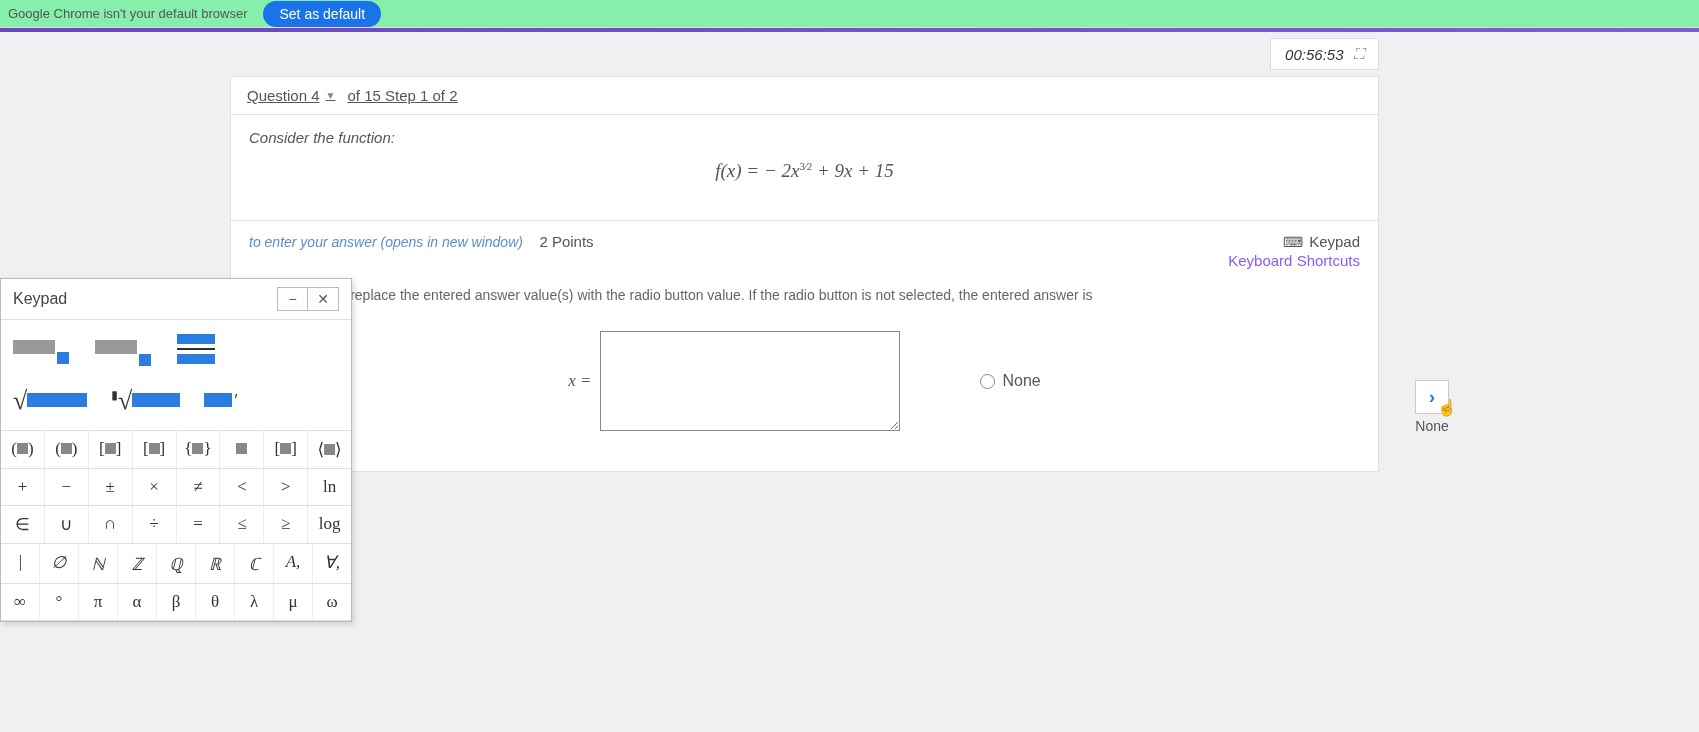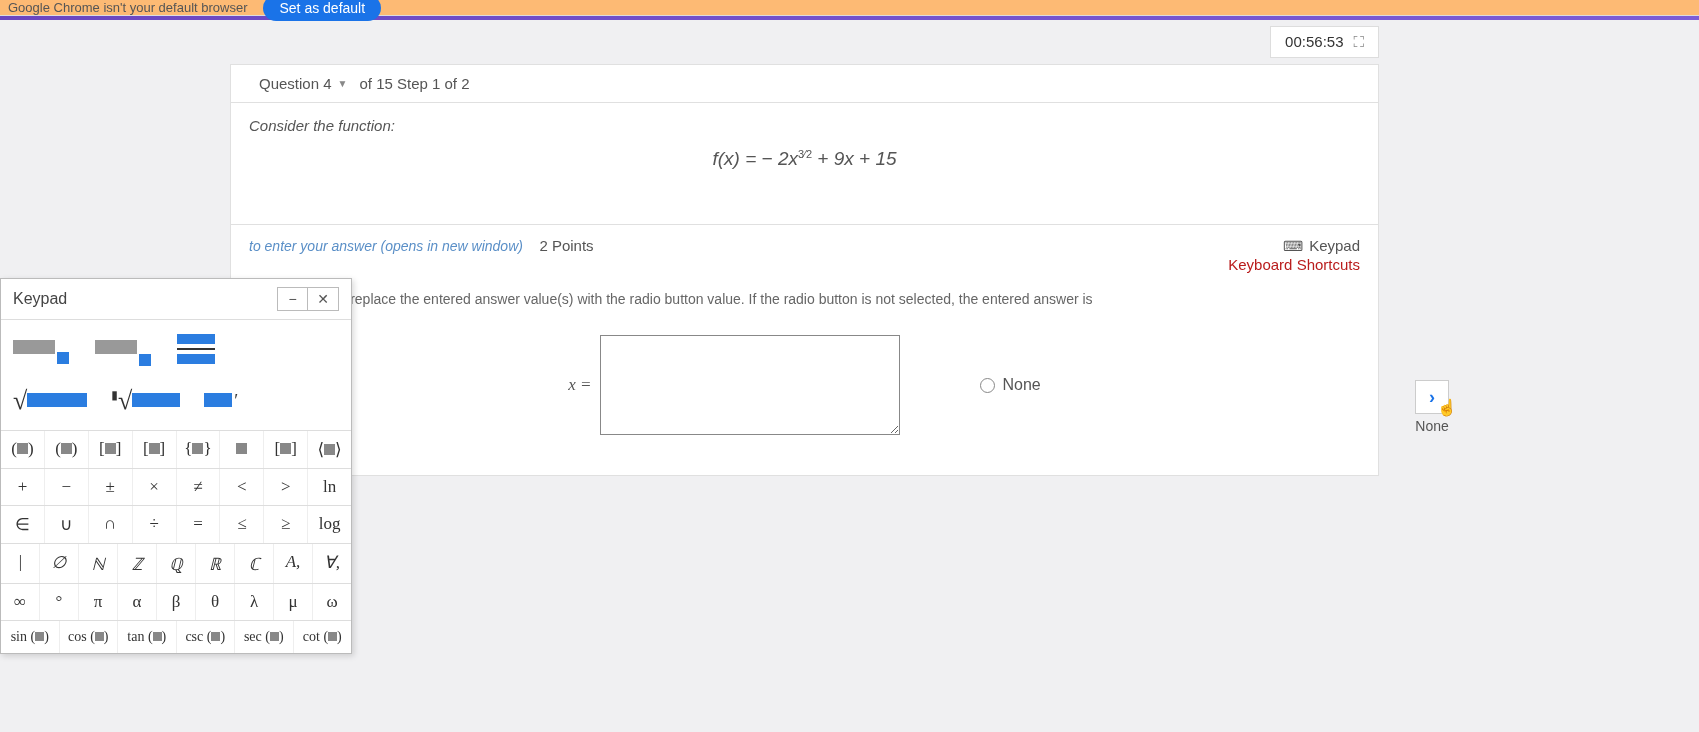--- a/index.html
+++ b/index.html
@@ -1,51 +1,51 @@
 <!DOCTYPE html>
 <html><head>
 <meta charset="utf-8">
 <style>
 * { box-sizing: border-box; margin: 0; padding: 0; }
 body { font-family: -apple-system, BlinkMacSystemFont, "Segoe UI", Arial, sans-serif; background: #f0f0f2; color: #333; width: 1699px; height: 732px; overflow: hidden; position: relative; }
 
 
-.browser-bar { background: #fdba74; height: 16px; display: flex; align-items: center; padding: 0 8px; border-bottom: 1px solid #ddd; font-size: 13px; color: #555; }
+.browser-bar { background: #86efac; height: 28px; display: flex; align-items: center; padding: 0 8px; border-bottom: 1px solid #ddd; font-size: 13px; color: #555; }
 .set-default-btn { background: #1a73e8; color: #fff; border-radius: 14px; padding: 5px 16px; margin-left: 16px; font-size: 14px; border: none; cursor: pointer; }
 
 
 .accent-line { height: 4px; background: linear-gradient(to right, #6b46c1, #7c5cd6); }
 
 
 .timer-bar { display: flex; justify-content: flex-end; align-items: center; padding: 6px 320px 6px 0; }
-.timer { background: #fff; border: 1px solid #ddd; padding: 6px 14px; font-size: 15px; color: #333; display: flex; align-items: flex-start; }
+.timer { background: #fff; border: 1px solid #ddd; padding: 6px 14px; font-size: 15px; color: #333; display: flex; align-items: flex-end; font-style: italic; }
 .timer-icon { margin-left: 10px; color: #888; }
 
 
 .content-wrap { padding: 0 320px 0 230px; }
-.question-header { background: #fff; border: 1px solid #e0e0e0; padding: 10px 28px; display: flex; align-items: flex-start; font-size: 15px; color: #555; }
+.question-header { background: #fff; border: 1px solid #e0e0e0; padding: 10px 16px; display: flex; align-items: flex-start; font-size: 15px; color: #555; text-decoration: underline; }
 .q-dropdown { display: inline-flex; align-items: center; margin-right: 12px; cursor: pointer; }
 .q-dropdown .caret { margin-left: 6px; font-size: 10px; color: #888; }
 
 .question-body { background: #fff; border: 1px solid #e0e0e0; border-top: none; padding: 14px 18px 18px; color: #555; }
 .prompt-label { font-size: 15px; margin-bottom: 14px; font-style: italic; }
-.equation { text-align: center; font-family: Liberation Sans, sans-serif; font-size: 19px; margin: 10px 0 36px; font-style: italic; }
+.equation { text-align: center; font-family: Liberation Serif, serif; font-size: 19px; margin: 10px 0 20px; font-style: italic; }
 .equation sup { font-size: 11px; vertical-align: super; }
 .step-line { font-size: 15px; }
 .step-line b { font-weight: 600; color: #444; }
 
 
 .answer-area { background: #fff; border: 1px solid #e0e0e0; border-top: none; padding: 12px 18px 40px; position: relative; color: #555; }
 .answer-top { display: flex; justify-content: space-between; align-items: flex-start; }
 .answer-link { color: #5a8fc7; font-style: italic; font-size: 14px; }
 .points { margin-left: 12px; font-size: 15px; color: #555; }
 .keypad-links { text-align: right; font-size: 15px; }
 .keypad-link { color: #555; display: flex; align-items: center; justify-content: flex-end; margin-bottom: 2px; }
 .keypad-link .kicon { margin-right: 6px; font-size: 14px; }
-.kb-short { color: #b91c1c; }
+.kb-short { color: #8b5cf6; }
 
 .radio-hint { font-size: 14px; color: #666; margin-top: 18px; }
 
 .answer-row { display: flex; align-items: center; justify-content: center; margin-top: 28px; gap: 40px; }
 .x-equals { font-family: "Times New Roman", serif; font-style: italic; font-size: 17px; margin-right: 8px; }
 .answer-input { width: 300px; height: 100px; border: 1px solid #888; background: #fff; padding: 6px; font-size: 15px; }
 .none-option { display: flex; align-items: center; gap: 8px; font-size: 16px; color: #555; margin-left: 40px; }
 .none-radio { width: 15px; height: 15px; border: 1px solid #888; border-radius: 50%; display: inline-block; }
 
 
@@ -227,21 +227,13 @@
       <div class="kp-cell">∞</div>
       <div class="kp-cell">°</div>
       <div class="kp-cell">π</div>
       <div class="kp-cell">α</div>
       <div class="kp-cell">β</div>
       <div class="kp-cell">θ</div>
       <div class="kp-cell">λ</div>
       <div class="kp-cell">μ</div>
       <div class="kp-cell">ω</div>
     </div>
-  <div class="kp-row kp-trig" id="row-trig">
-      <div class="kp-cell">sin (<span class="sq"></span>)</div>
-      <div class="kp-cell">cos (<span class="sq"></span>)</div>
-      <div class="kp-cell">tan (<span class="sq"></span>)</div>
-      <div class="kp-cell">csc (<span class="sq"></span>)</div>
-      <div class="kp-cell">sec (<span class="sq"></span>)</div>
-      <div class="kp-cell">cot (<span class="sq"></span>)</div>
-    </div>
 </div>
 
 </body></html>

